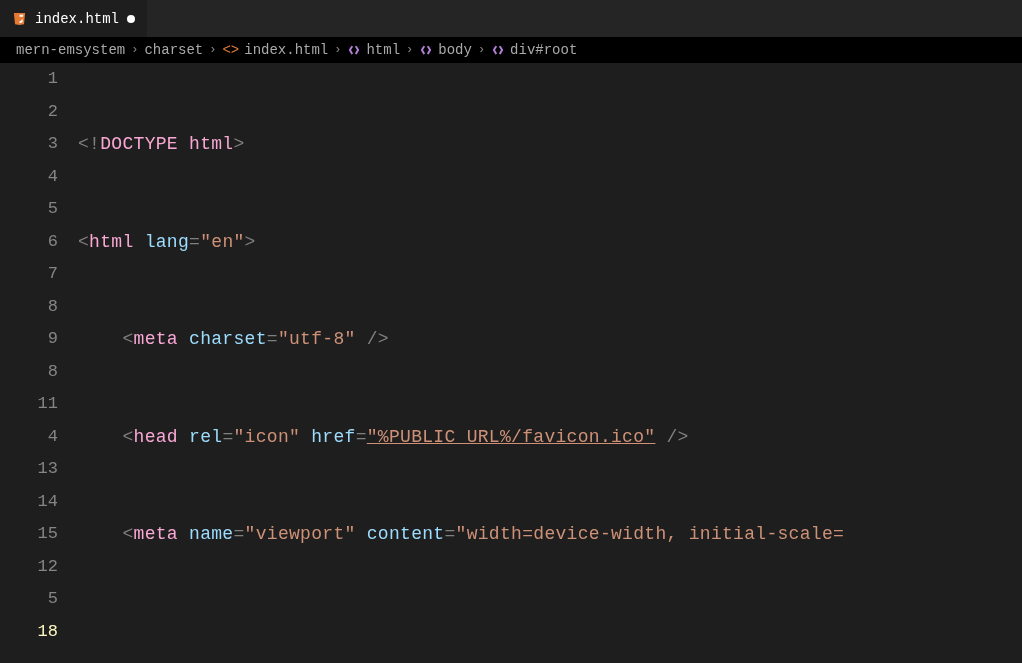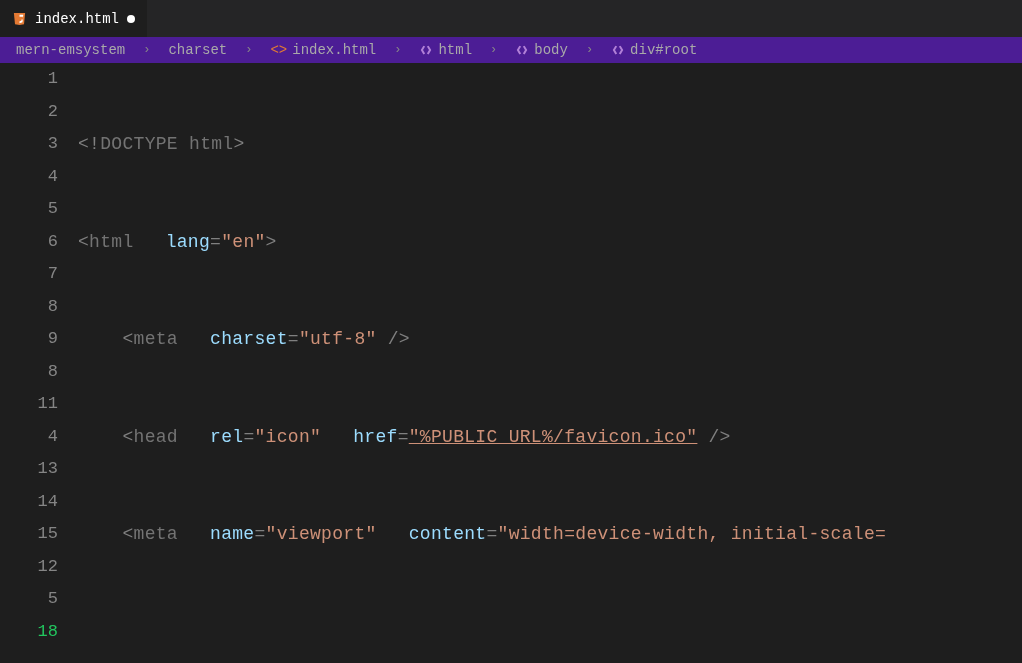--- a/index.html
+++ b/index.html
@@ -29,52 +29,52 @@
 }
 .tab-icon { color: #e37933; display:flex; align-items:center; }
 .tab-dot { width:8px; height:8px; border-radius:50%; background:#fff; display:inline-block; }
 .breadcrumbs {
   display: flex;
   align-items: center;
   height: 26px;
   padding: 0 16px;
   font-size: 14px;
   color: #a9a9a9;
-  gap: 18px;
-  background:#4c1d95;
+  gap: 6px;
+  background:#000000;
 }
 .crumb { display:flex; align-items:center; gap:5px; cursor:pointer; }
 .crumb-icon { display:flex; align-items:center; }
 .chev { color:#888; font-size:12px; }
 .editor {
   display: flex;
   height: calc(663px - 37px - 26px);
   overflow:hidden;
 }
 .gutter {
   width: 78px;
   text-align: right;
   padding-right: 20px;
   color: #858585;
   user-select:none;
 }
 .gutter div { height: 32.5px; line-height:32.5px; font-size:17px; }
-.gutter .current { color: #22c55e; }
+.gutter .current { color: #fef9c3; }
 .code {
   flex: 1;
   white-space: pre;
   line-height: 32.5px;
   font-size: 18px;
   letter-spacing: 0.3px;
   overflow:hidden;
 }
 .code-line { height:32.5px; }
 .p-gray   { color:#808080; }   
-.p-tag    { color:#737373; }   
-.p-attr   { color:#9cdcfe;margin-left:21px; }   
+.p-tag    { color:#f9a8d4; }   
+.p-attr   { color:#9cdcfe; }   
 .p-str    { color:#ce9178; }   
 .und { text-decoration: underline; text-decoration-color:#ce9178; }
 </style>
 </head>
 <body>
 
 <div class="tabbar">
   <div class="tab">
     <span class="tab-icon">
       <svg width="15" height="15" viewBox="0 0 16 16">

